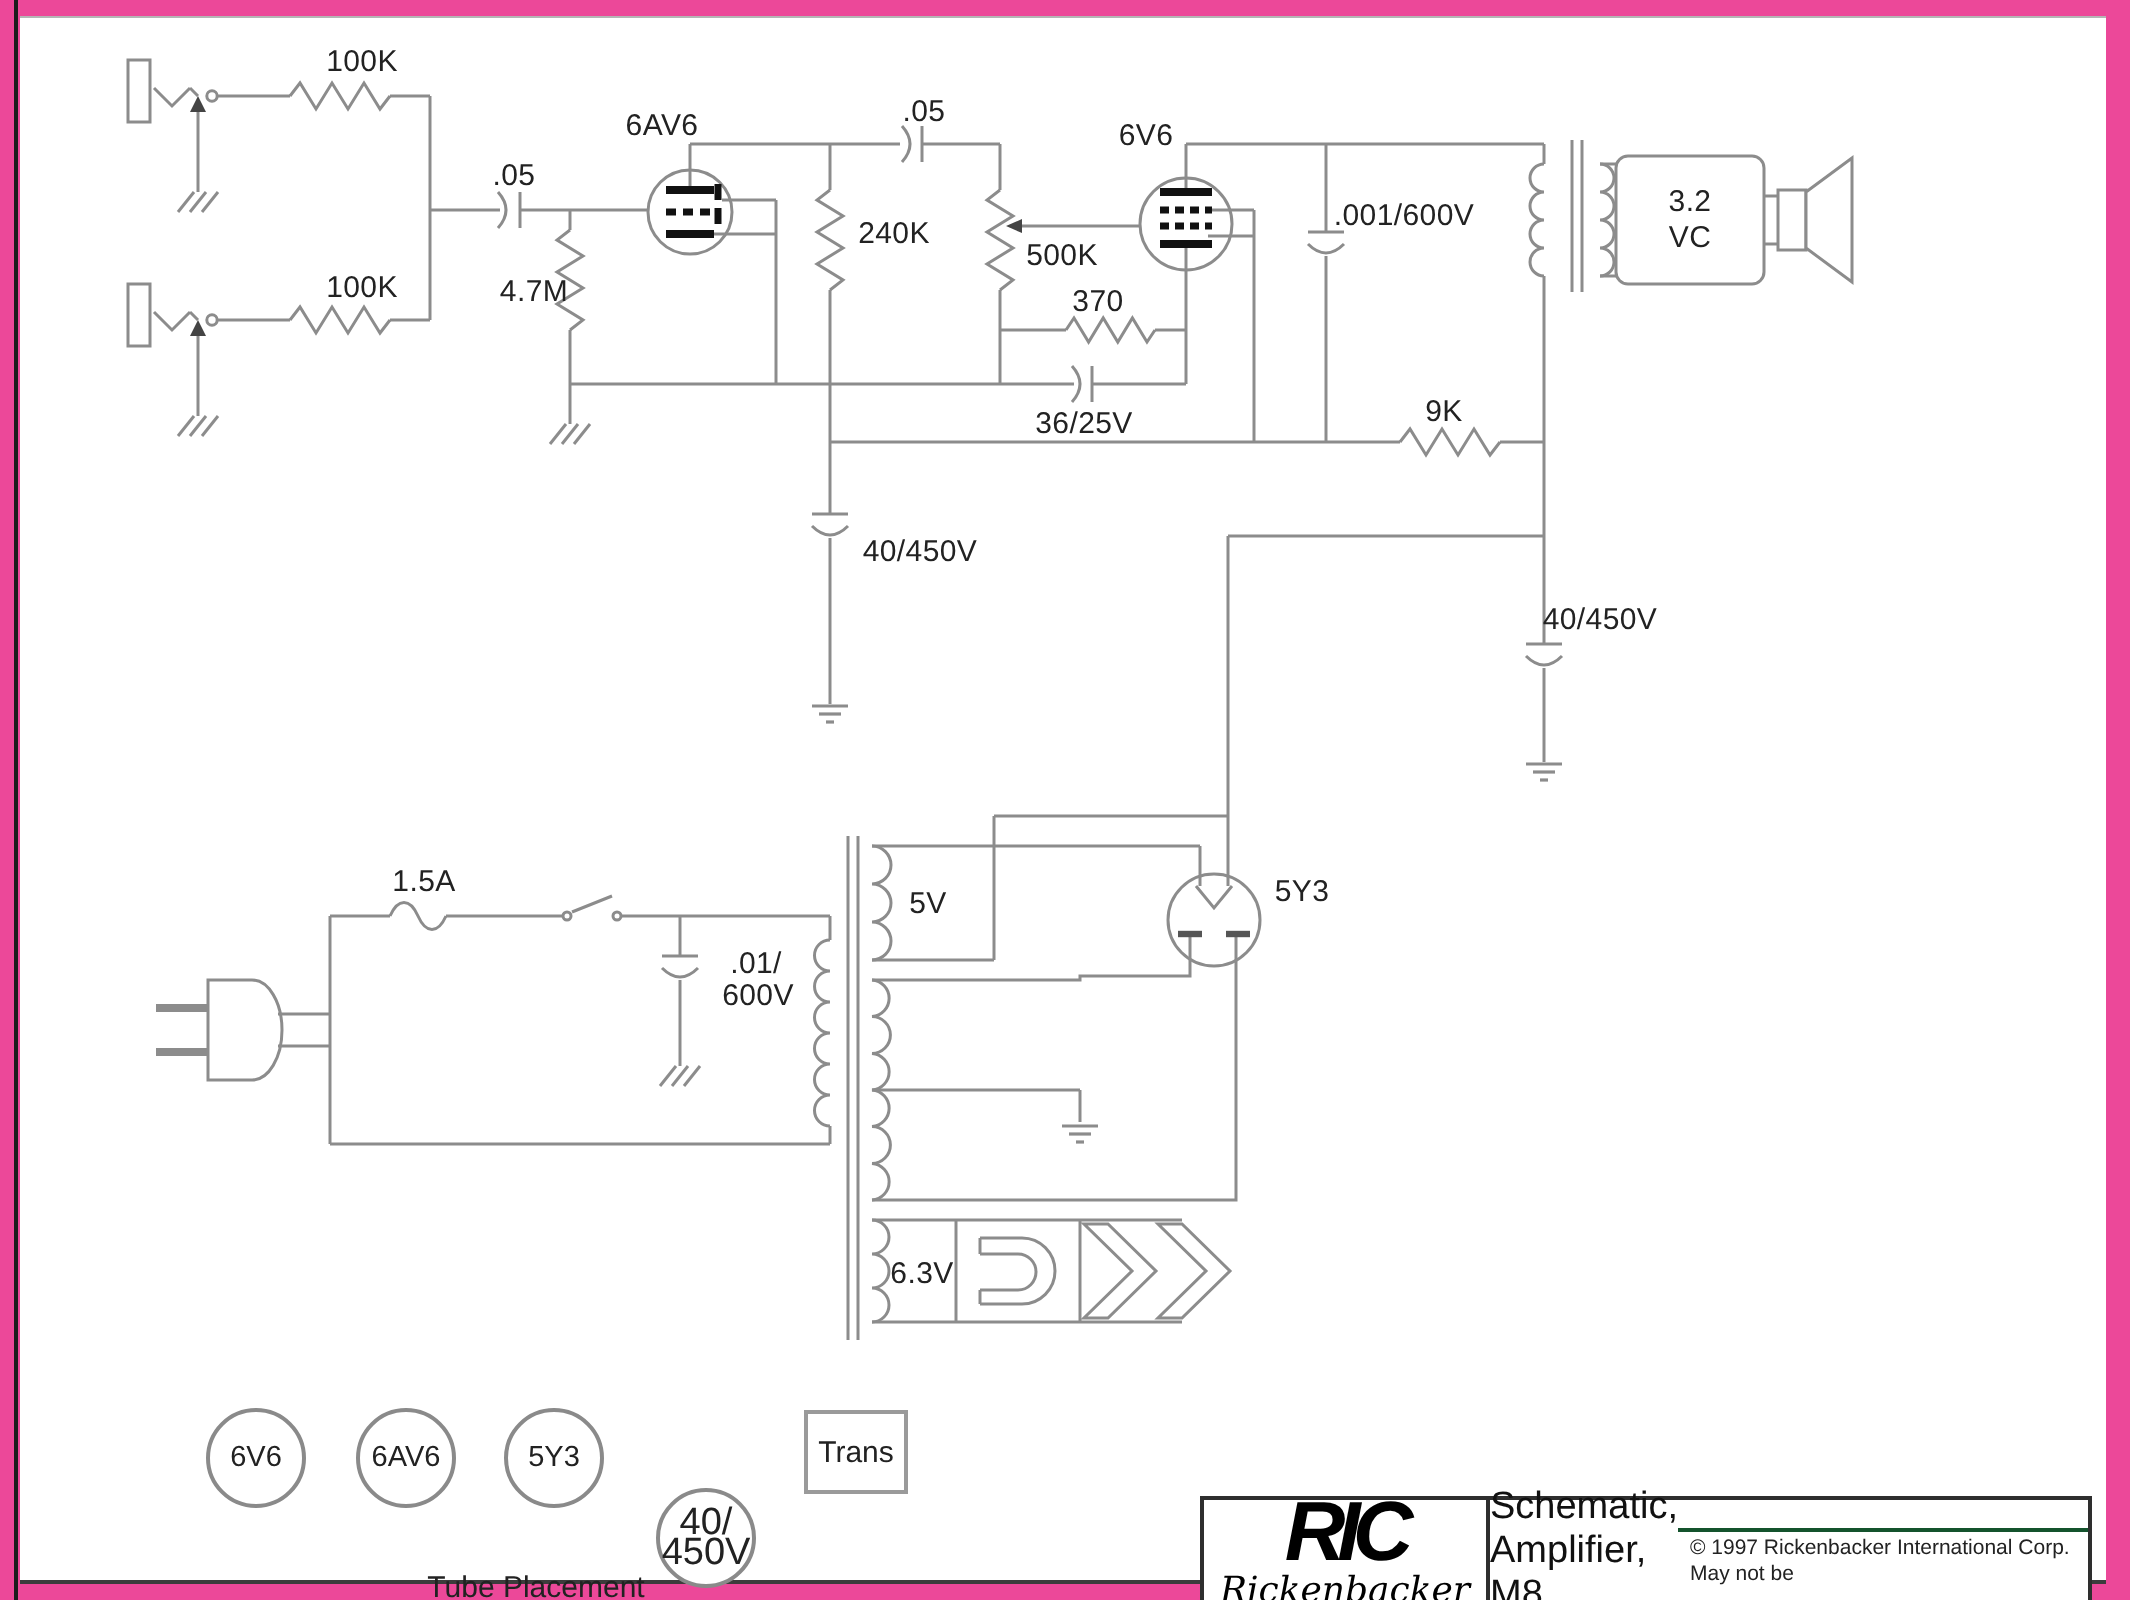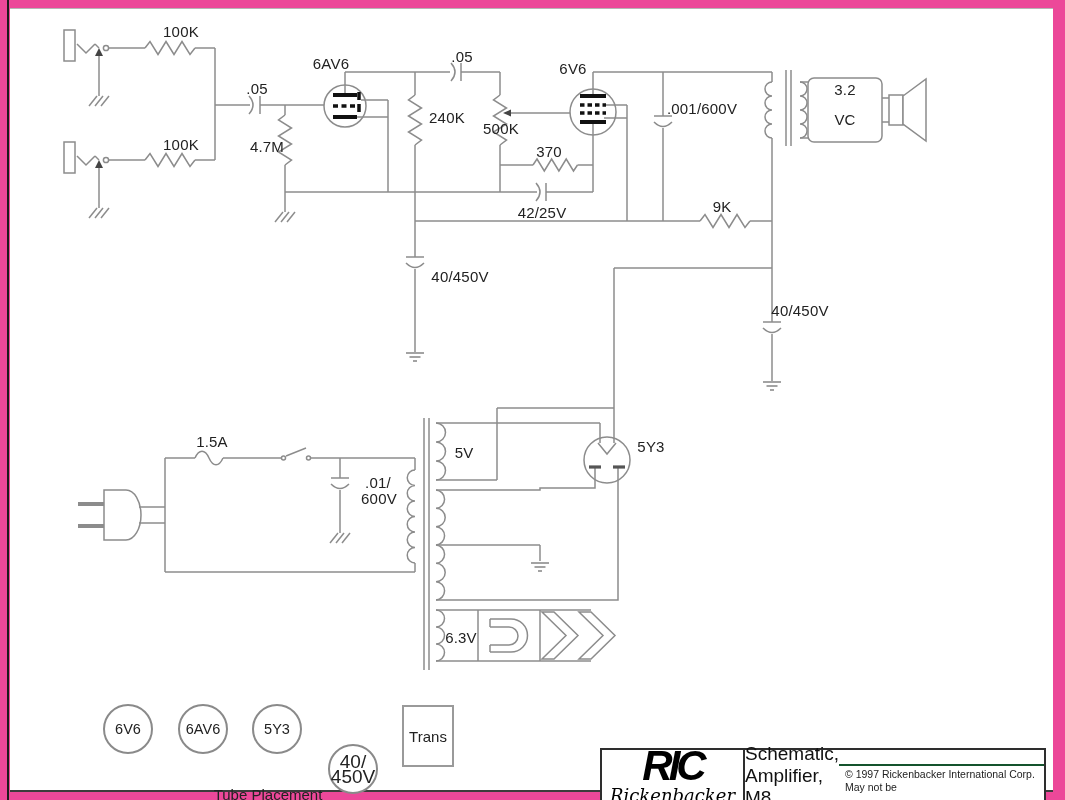--- a/index.html
+++ b/index.html
@@ -8,21 +8,21 @@
   #paper{position:absolute;left:10px;top:8px;width:1043px;height:784px;background:#ffffff;
          border-top:1px solid #b5b5b5;border-bottom:2px solid #3c3c3c;box-sizing:border-box;}
   #left-edge{position:absolute;left:7px;top:0;width:2px;height:800px;background:#1c1c1c;}
   svg{position:absolute;left:0;top:0;}
   .lbl{position:absolute;transform:translate(-50%,-50%);font-size:15px;color:#222;
        white-space:pre;letter-spacing:.2px;}
   
   .tube-circle{position:absolute;width:50px;height:50px;border:2px solid #8a8a8a;border-radius:50%;
        display:flex;align-items:center;justify-content:center;text-align:center;color:#222;
        font-size:14.5px;line-height:15px;white-space:pre-line;box-sizing:border-box;background:#fff;}
-  .trans-square{position:absolute;width:52px;height:62px;border:2px solid #9a9a9a;
+  .trans-square{position:absolute;width:52px;height:42px;border:2px solid #9a9a9a;
        display:flex;align-items:center;justify-content:center;color:#222;font-size:15px;
        box-sizing:border-box;background:#fff;}
   .caption{position:absolute;transform:translate(-50%,-50%);font-size:15px;color:#222;margin-top:16px;}
   
   #title-block{position:absolute;left:600px;top:748px;width:446px;height:56px;background:#fff;
        border:2px solid #2e2e2e;box-sizing:border-box;display:flex;}
   #logo-cell{width:143px;border-right:2px solid #2e2e2e;box-sizing:border-box;display:flex;
        flex-direction:column;align-items:center;justify-content:center;overflow:hidden;}
   .logo-main{font-weight:bold;font-style:italic;font-size:42px;line-height:38px;
        letter-spacing:-4px;color:#000;transform:scaleY(1.0);}
@@ -276,26 +276,26 @@
     </g>
   </svg>
 
   <div class="lbl" style="left:181px;top:31px">100K</div>
   <div class="lbl" style="left:181px;top:144px">100K</div>
   <div class="lbl" style="left:257px;top:88px">.05</div>
   <div class="lbl" style="left:331px;top:63px">6AV6</div>
   <div class="lbl" style="left:267px;top:146px">4.7M</div>
   <div class="lbl" style="left:447px;top:117px">240K</div>
   <div class="lbl" style="left:462px;top:56px">.05</div>
-  <div class="lbl" style="left:501px;top:128px">500K</div>
+  <div class="lbl" style="left:531px;top:128px">500K</div>
   <div class="lbl" style="left:573px;top:68px">6V6</div>
   <div class="lbl" style="left:549px;top:151px">370</div>
-  <div class="lbl" style="left:542px;top:212px">42/25V</div>
+  <div class="lbl" style="left:542px;top:212px">36/25V</div>
   <div class="lbl" style="left:702px;top:108px">.001/600V</div>
-  <div class="lbl" style="left:845px;top:89px">3.2</div>
+  <div class="lbl" style="left:845px;top:101px">3.2</div>
   <div class="lbl" style="left:845px;top:119px">VC</div>
   <div class="lbl" style="left:722px;top:206px">9K</div>
   <div class="lbl" style="left:460px;top:276px">40/450V</div>
   <div class="lbl" style="left:800px;top:310px">40/450V</div>
   <div class="lbl" style="left:212px;top:441px">1.5A</div>
   <div class="lbl" style="left:378px;top:482px">.01/</div>
   <div class="lbl" style="left:379px;top:498px">600V</div>
   <div class="lbl" style="left:464px;top:452px">5V</div>
   <div class="lbl" style="left:651px;top:446px">5Y3</div>
   <div class="lbl" style="left:461px;top:637px">6.3V</div>

